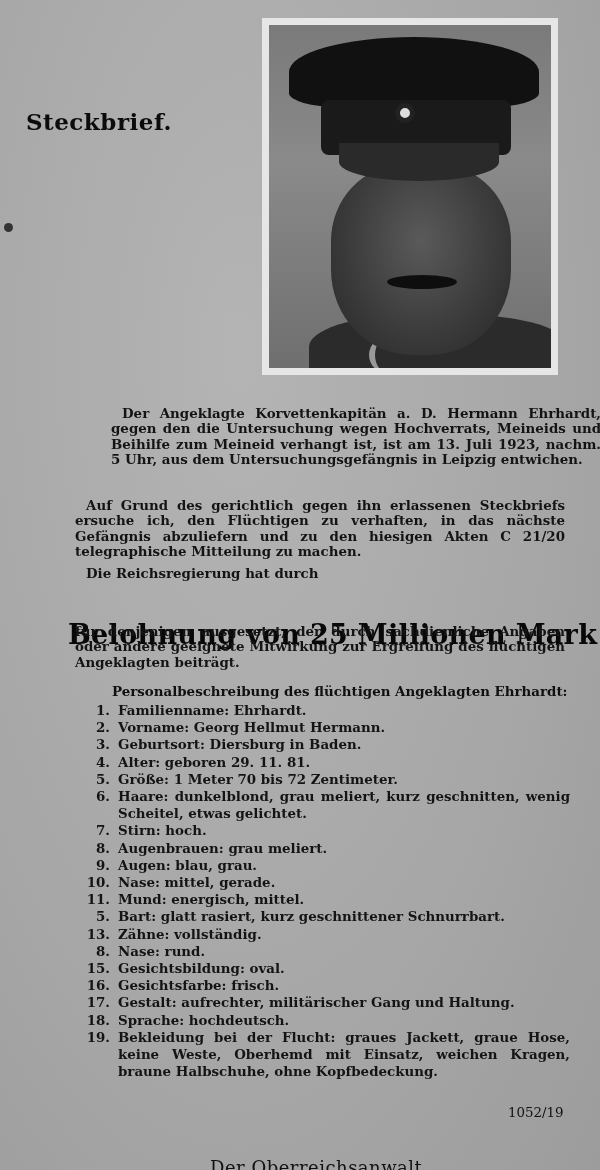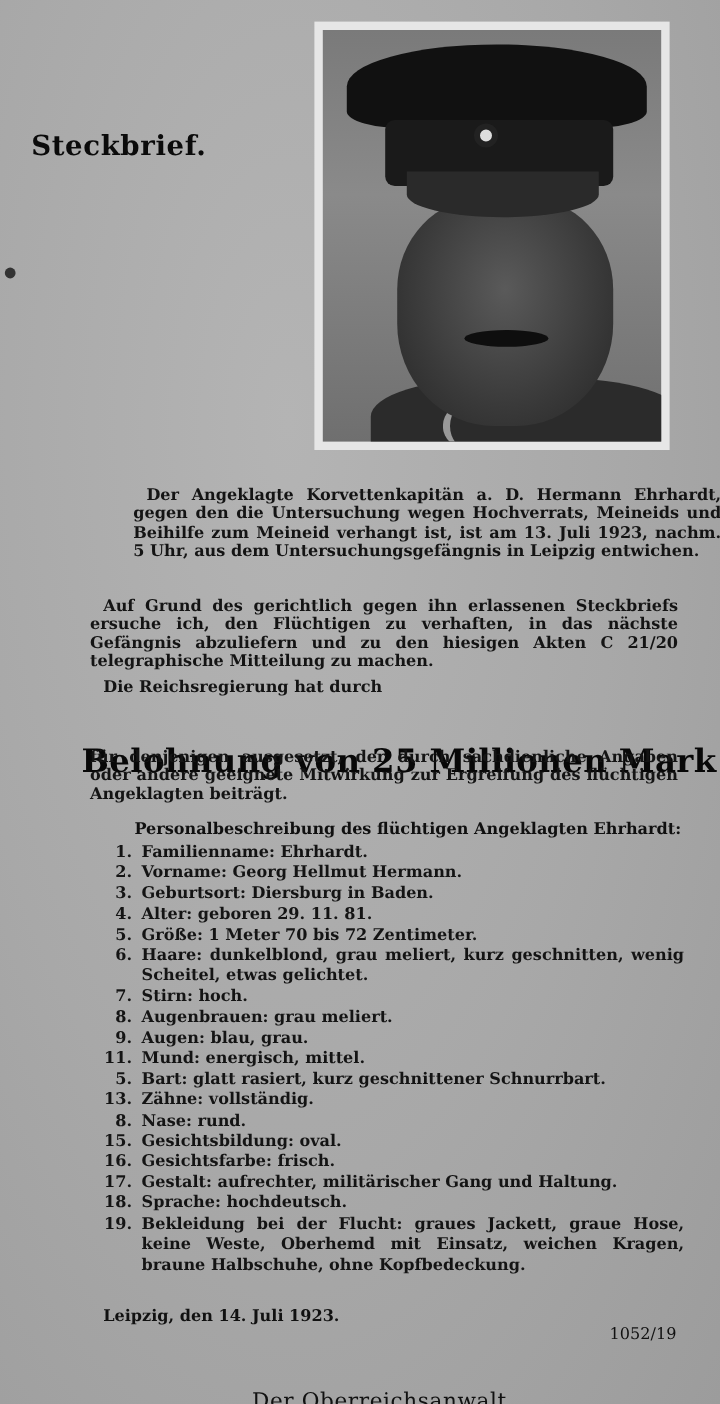--- a/index.html
+++ b/index.html
@@ -112,20 +112,24 @@
       </li>
     <li>
         <span class="num">8.</span>
         <span class="val">Augenbrauen: grau meliert.</span>
       </li>
     <li>
         <span class="num">9.</span>
         <span class="val">Augen: blau, grau.</span>
       </li>
     <li>
+        <span class="num">10.</span>
+        <span class="val">Nase: mittel, gerade.</span>
+      </li>
+    <li>
         <span class="num">11.</span>
         <span class="val">Mund: energisch, mittel.</span>
       </li>
     <li>
         <span class="num">5.</span>
         <span class="val">Bart: glatt rasiert, kurz geschnittener Schnurrbart.</span>
       </li>
     <li>
         <span class="num">13.</span>
         <span class="val">Zähne: vollständig.</span>
@@ -149,16 +153,15 @@
     <li>
         <span class="num">18.</span>
         <span class="val">Sprache: hochdeutsch.</span>
       </li>
     <li>
         <span class="num">19.</span>
         <span class="val">Bekleidung bei der Flucht: graues Jackett, graue Hose, keine Weste, Oberhemd mit Einsatz, weichen Kragen, braune Halbschuhe, ohne Kopfbedeckung.</span>
       </li>
   </ul>
 
-  <div class="footer-place">Leipzig, den 14. Juli 1923.</div>
   <div class="footer-ref">1052/19</div>
   <div class="signature">Der Oberreichsanwalt.</div>
 </div>
 
 </body></html>

